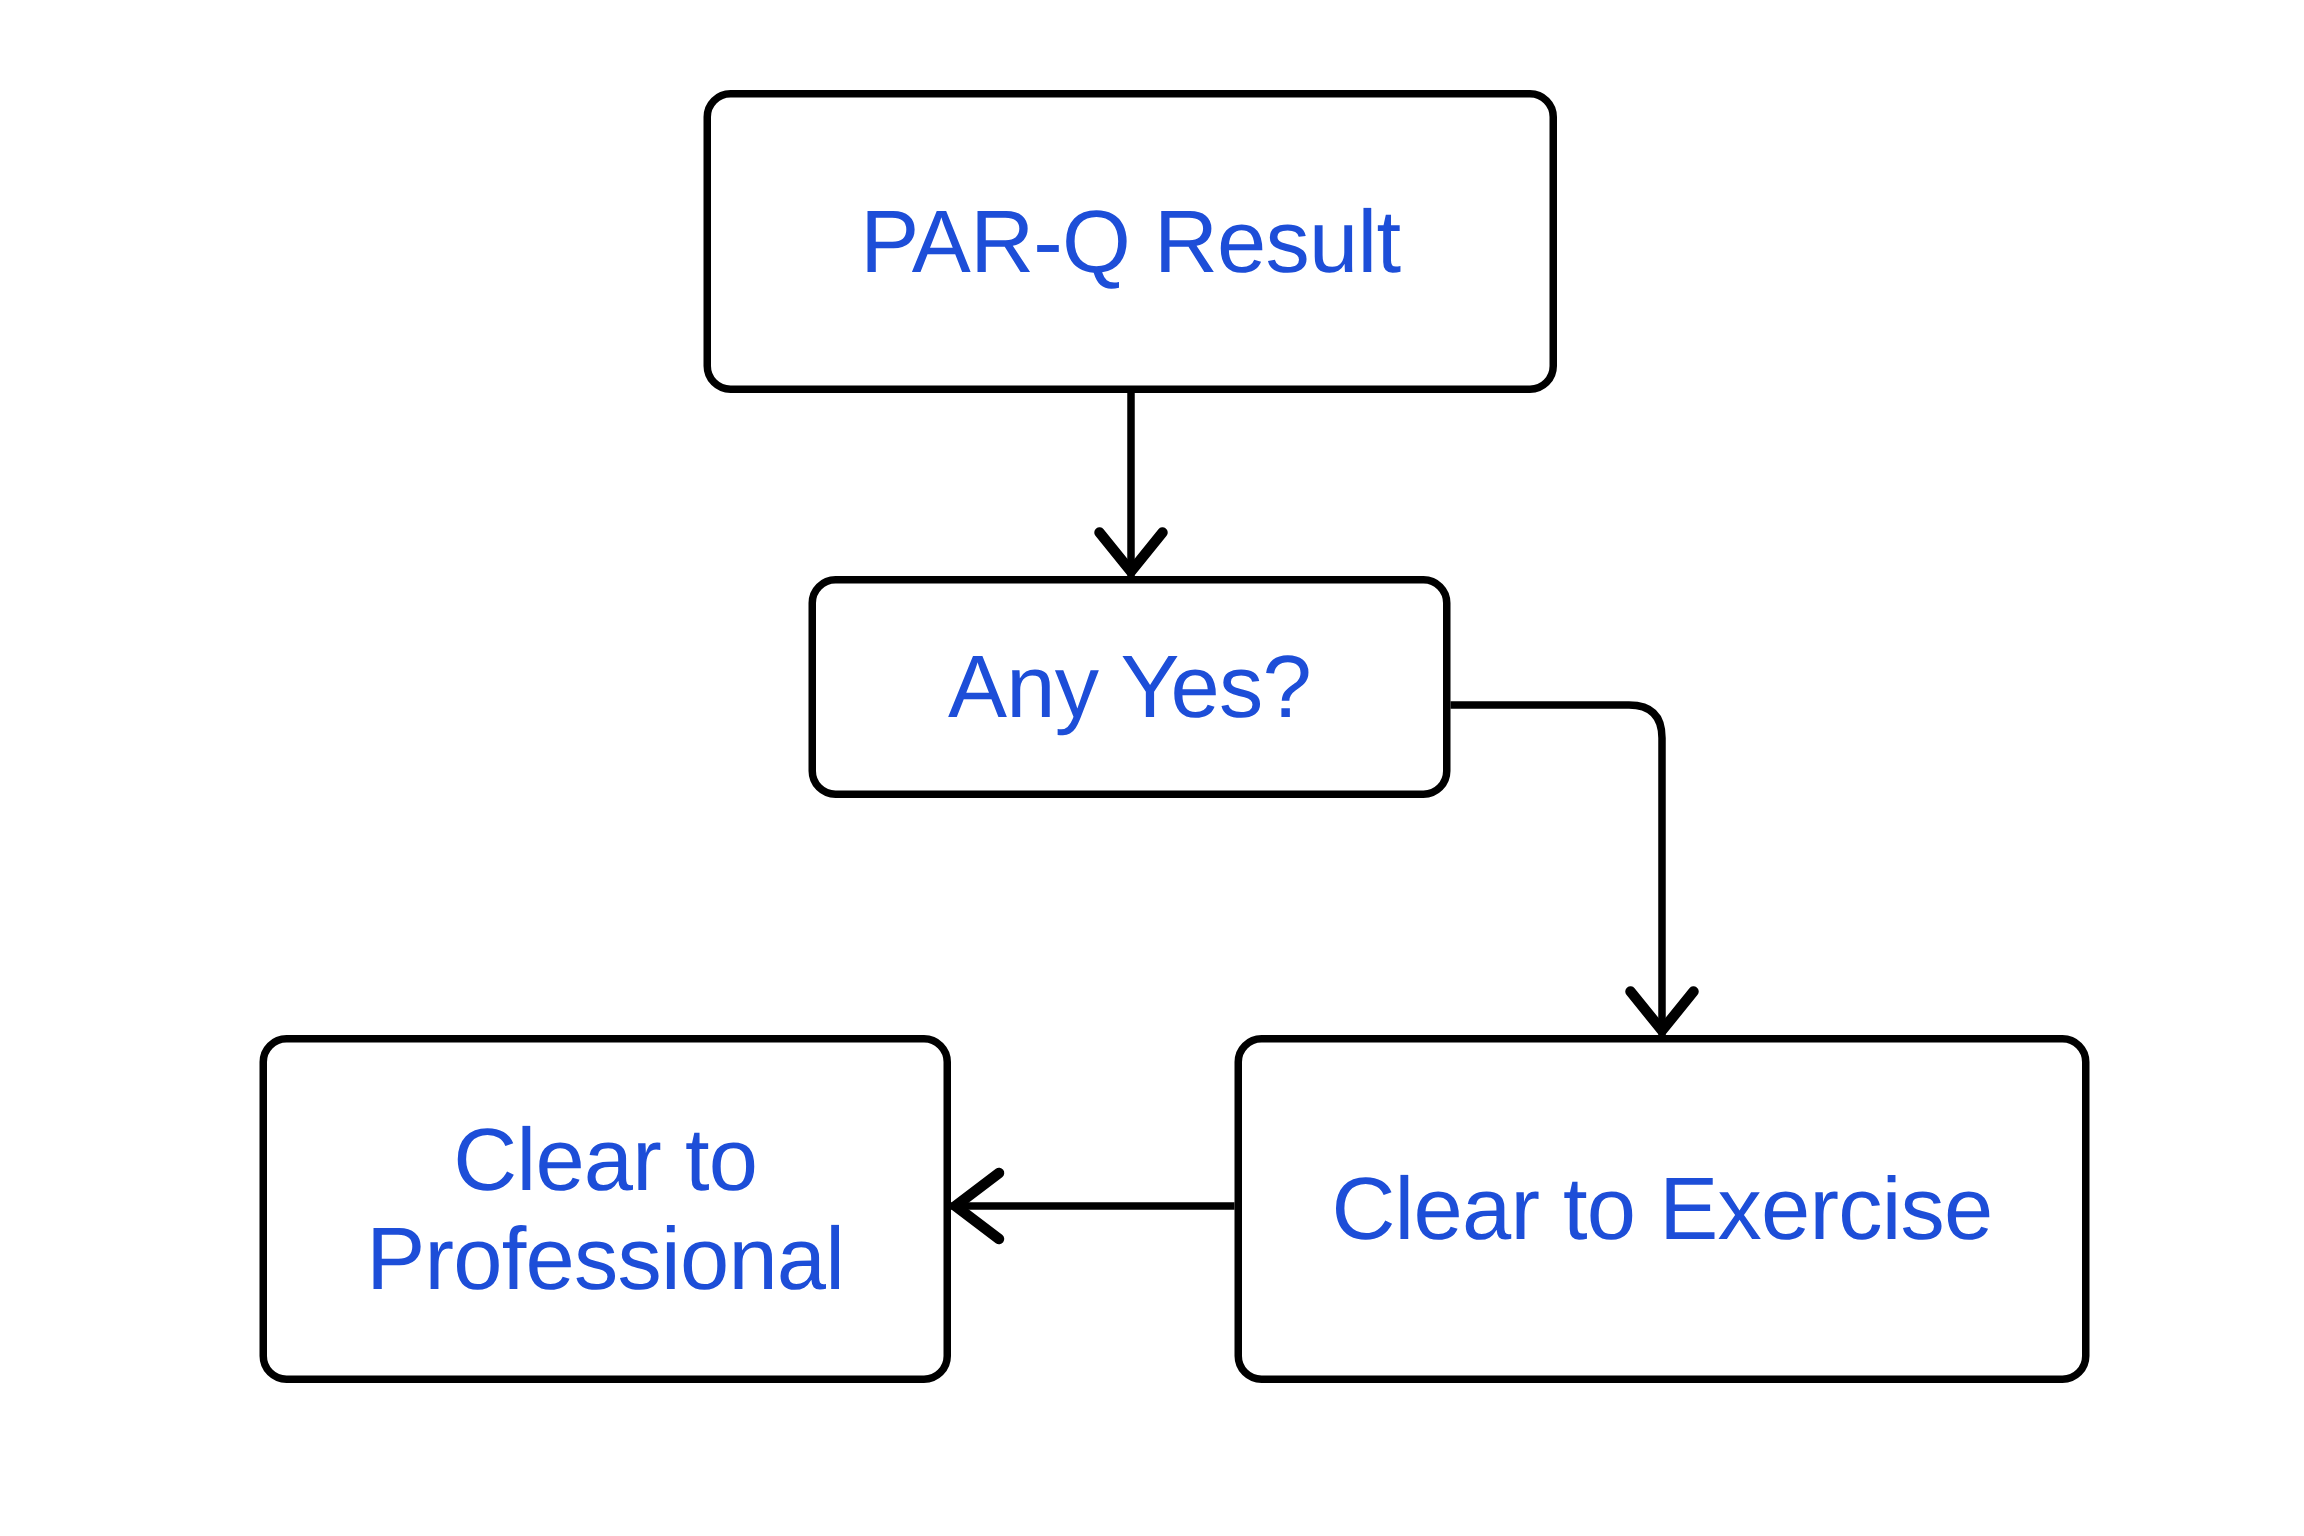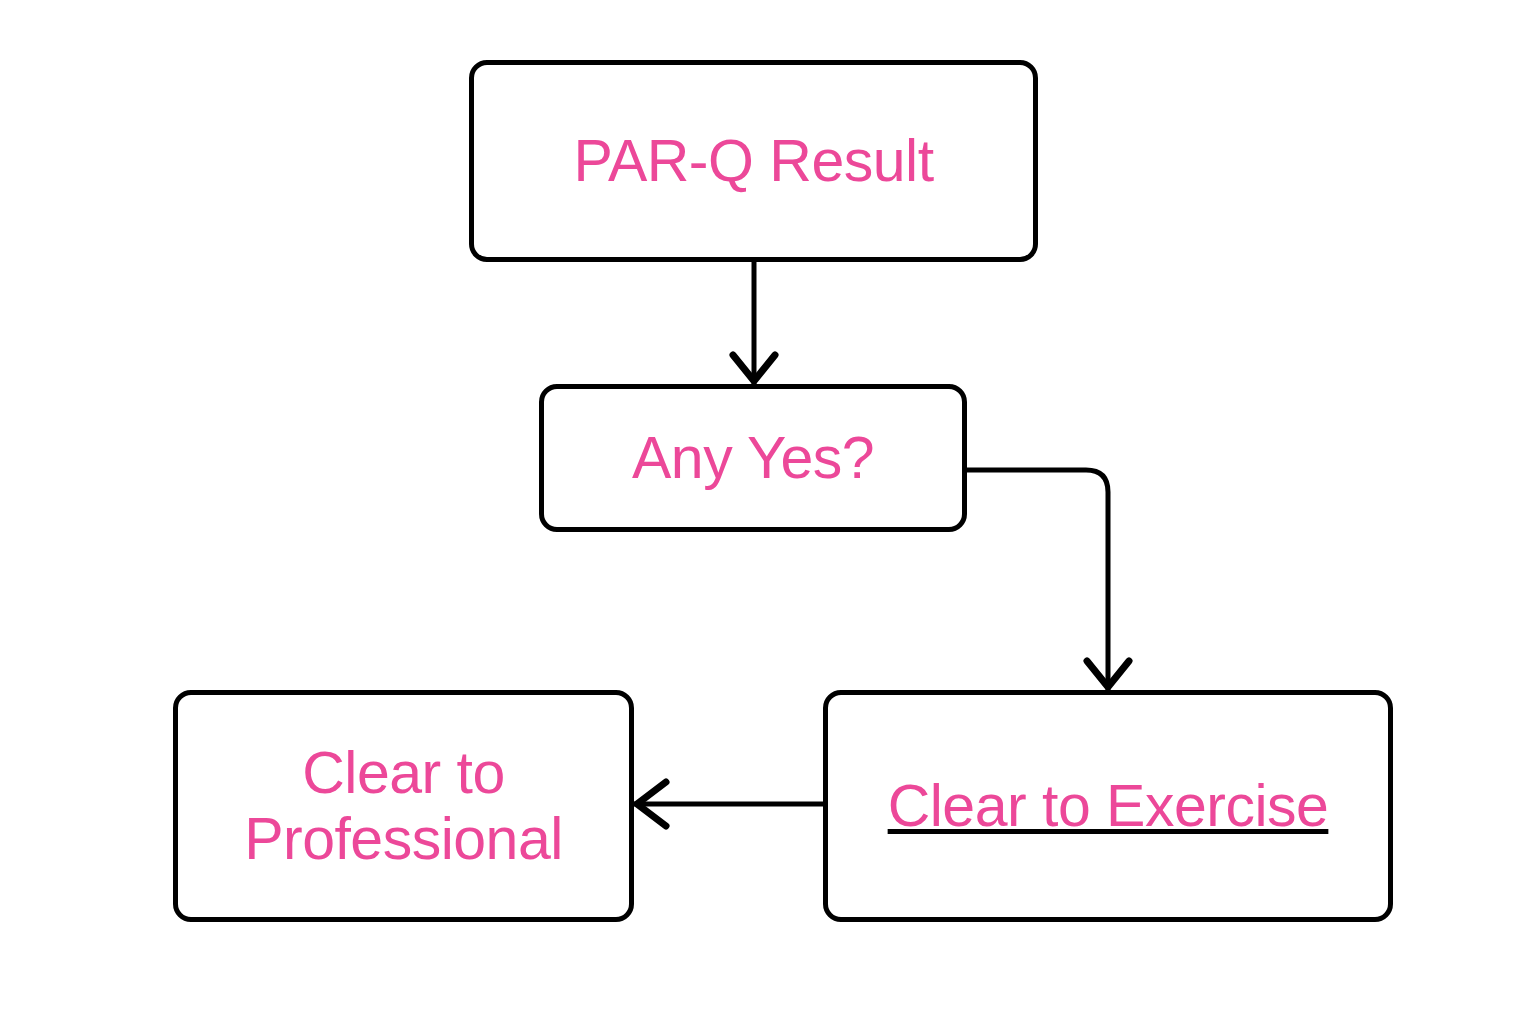--- a/index.html
+++ b/index.html
@@ -29,32 +29,32 @@
     border: 5px solid #000000;
     border-radius: 18px;
     background: #ffffff;
     display: flex;
     align-items: center;
     justify-content: center;
     text-align: center;
     z-index: 2;
   }
   .node-label {
-    color: #ec4899;
+    color: #1d4ed8;
     font-size: 59px;
     font-weight: 500;
     line-height: 1.12;
     letter-spacing: -0.5px;
     white-space: pre-line;
     padding: 0 14px;
   }
   #node-parq-result   { left: 469px; top: 60px;  width: 569px; height: 202px; }
   #node-any-yes       { left: 539px; top: 384px; width: 428px; height: 148px; }
   #node-refer         { left: 173px; top: 690px; width: 461px; height: 232px; }
-  #node-clear         { left: 823px; top: 690px; width: 570px; height: 232px; text-decoration: underline; }
+  #node-clear         { left: 823px; top: 690px; width: 570px; height: 232px; }
 </style>
 </head>
 <body>
 
 <div id="canvas">
 
   <svg id="edges" viewBox="0 0 1536 1024" xmlns="http://www.w3.org/2000/svg">
 
     <g>
       <path d="M 754 262 L 754 384" fill="none" stroke="#000000" stroke-width="5" stroke-linecap="butt"></path>

